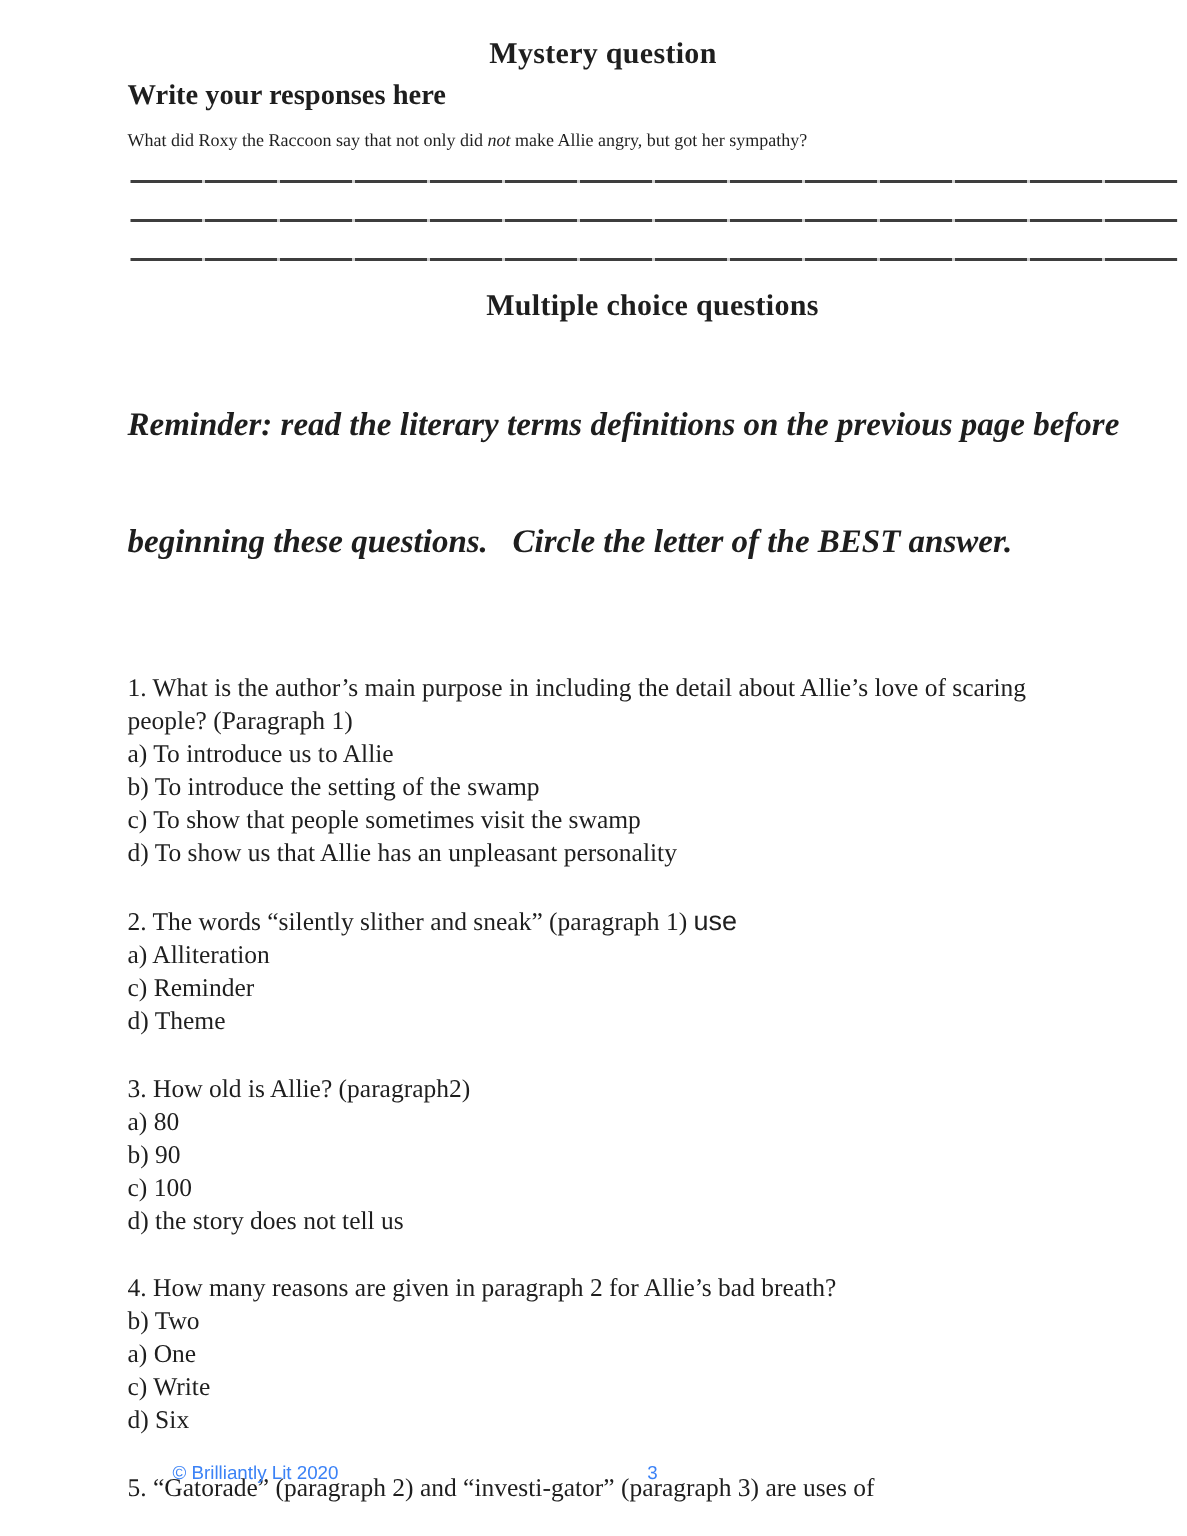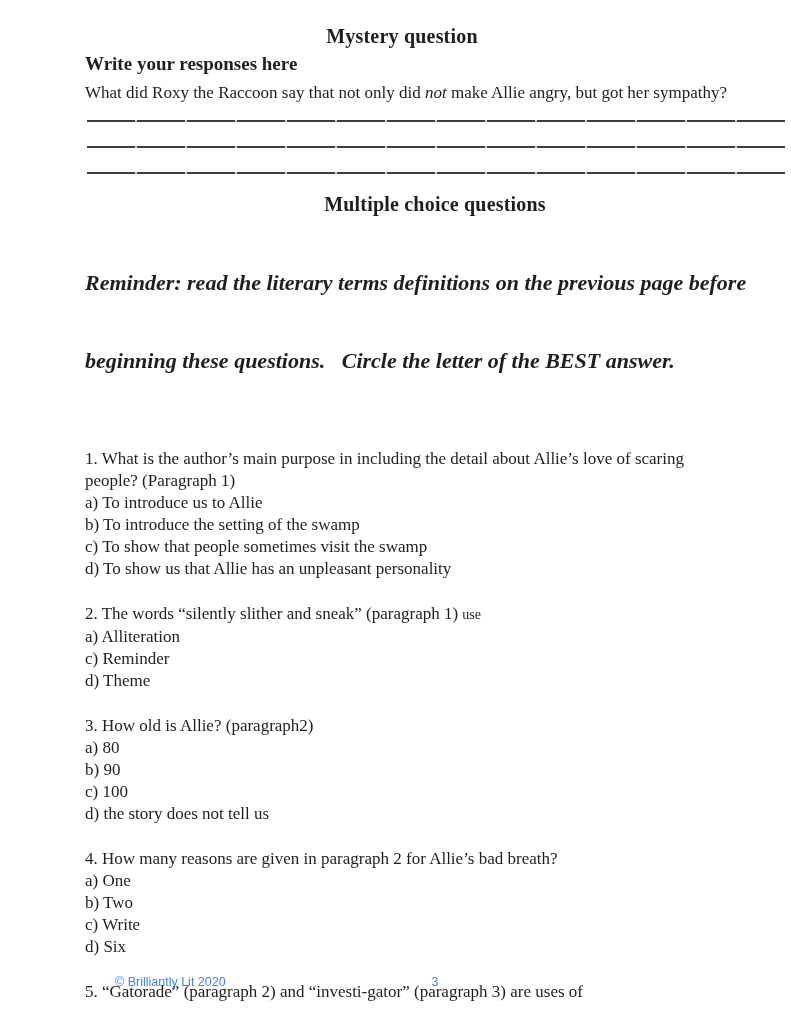--- a/index.html
+++ b/index.html
@@ -30,21 +30,21 @@
   .title-mystery { position: relative; left: -33px; }
 
   .write-subtitle {
     font-size: 19px;
     line-height: 24px;
     font-weight: bold;
     margin-top: 4px;
   }
 
   .mystery-question {
-    font-size: 17px;
+    font-size: 12px;
     line-height: 22px;
     margin-top: 6px;
     white-space: nowrap;
   }
   .mystery-question .it { font-style: italic; }
 
   .answer-lines { margin-top: 0; }
   .answer-line { position: relative; height: 26px; }
   .answer-line:first-child { height: 18px; }
   .answer-line::after {
@@ -70,21 +70,21 @@
     white-space: pre;
   }
 
   .questions { margin-top: 22px; }
   .question { margin-bottom: 23px; }
   .q-line, .q-option {
     font-size: 17px;
     line-height: 22px;
     white-space: pre;
   }
-  .sans-word { font-family: Liberation Serif, serif; font-size: 14px; text-align: center; }
+  .sans-word { font-family: Liberation Sans, sans-serif; font-size: 18px; text-align: center; }
 
   .footer {
     position: absolute;
     left: 45px; right: 46px;
     top: 972px;
     height: 20px;
     font-family: "Liberation Sans", "DejaVu Sans", sans-serif;
     font-size: 12.5px;
     line-height: 20px;
     color: #3b82f6;
@@ -135,22 +135,22 @@
       <div class="question">
         <div class="q-line">3. How old is Allie? (paragraph2)</div>
         <div class="q-option">a) 80</div>
         <div class="q-option">b) 90</div>
         <div class="q-option">c) 100</div>
         <div class="q-option">d) the story does not tell us</div>
       </div>
 
       <div class="question">
         <div class="q-line">4. How many reasons are given in paragraph 2 for Allie’s bad breath?</div>
+        <div class="q-option">b) Two</div>
         <div class="q-option">a) One</div>
-        <div class="q-option">b) Two</div>
         <div class="q-option">c) Write</div>
         <div class="q-option">d) Six</div>
       </div>
 
       <div class="question">
         <div class="q-line">5. “Gatorade” (paragraph 2) and “investi-gator” (paragraph 3) are uses of</div>
 
       </div>
 
     </div>

